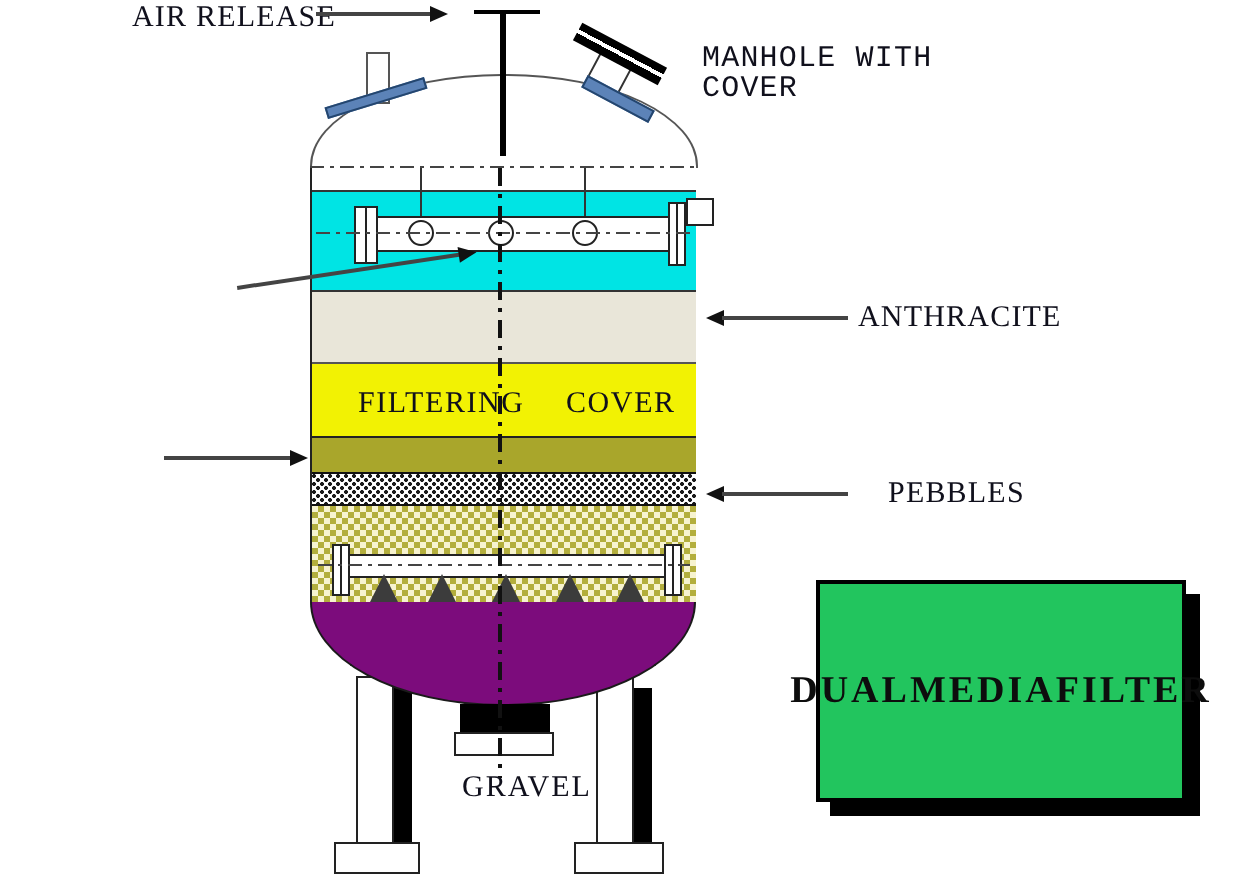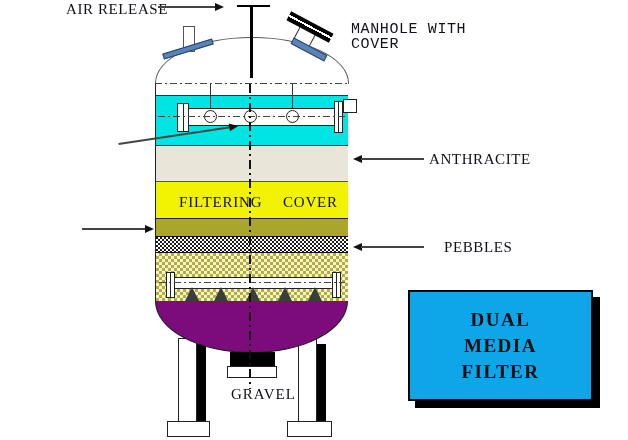--- a/index.html
+++ b/index.html
@@ -64,23 +64,23 @@
   .leg-white{position:absolute;background:#fff;border:1px solid #222;box-sizing:border-box;}
   .leg-black{position:absolute;background:#000;}
   .bluebar{position:absolute;background:var(--flange-blue);border:1px solid #24466f;box-sizing:border-box;}
   .arrow{position:absolute;}
   .shaft{position:absolute;height:1.4px;background:#444;top:3.3px;}
   .ah-r{position:absolute;width:0;height:0;top:0;
     border-top:4px solid transparent;border-bottom:4px solid transparent;border-left:9px solid #111;}
   .ah-l{position:absolute;width:0;height:0;top:0;
     border-top:4px solid transparent;border-bottom:4px solid transparent;border-right:9px solid #111;}
   .title-box{
-    position:absolute;left:408px;top:290px;width:185px;height:111px;background:#0ea5e9;
+    position:absolute;left:408px;top:290px;width:185px;height:111px;background:#22c55e;
     border:2px solid #000;box-shadow:7px 7px 0 #000;box-sizing:border-box;
-    display:flex;flex-direction:column;justify-content:center;align-items:center;
+    display:flex;justify-content:center;align-items:center;
   }
   .title-line{
     font-size:19px;font-weight:bold;letter-spacing:1.5px;line-height:26px;color:#0d0d0d;
   }
   .media-text{position:absolute;font-size:15px;letter-spacing:0.8px;color:#10101c;text-align:center;}
 </style>
 </head>
 <body>
 
 <div id="canvas">

